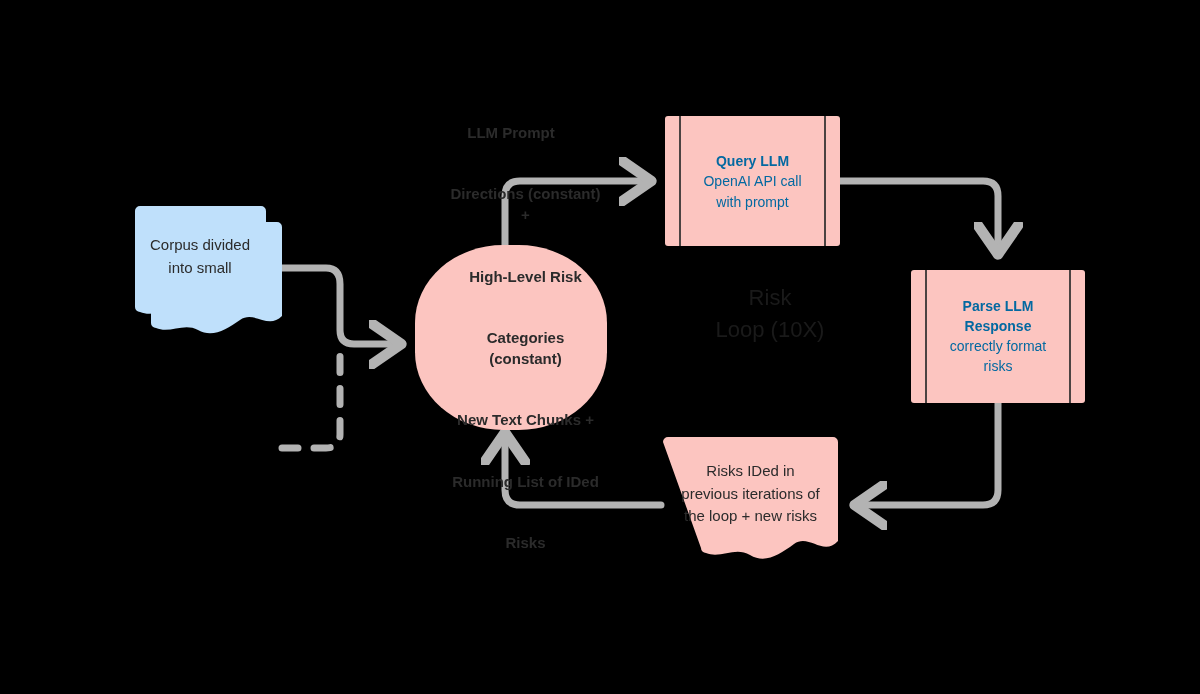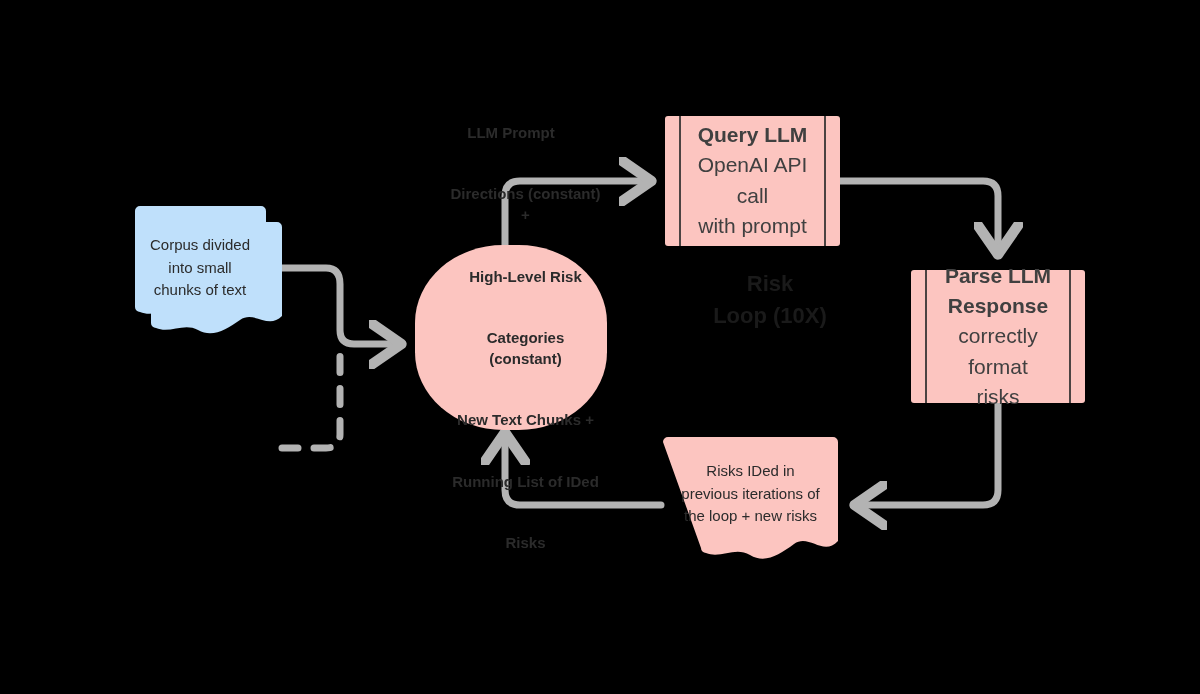--- a/index.html
+++ b/index.html
@@ -90,35 +90,35 @@
   }
   .procbox .bar.left { left: 14px; }
   .procbox .bar.right { right: 14px; }
   .procbox .txt {
     position: absolute;
     left: 18px;
     right: 18px;
     top: 50%;
     transform: translateY(-50%);
     text-align: center;
-    color: #404040;
-    font-size: 21px;
+    color: #0369a1;
+    font-size: 14px;
     line-height: 1.45;
   }
   .procbox .txt .title { font-weight: bold; display: block; }
 
   
   #loop-caption {
     position: absolute;
     left: 652px;
-    top: 268px;
+    top: 282px;
     width: 236px;
     text-align: center;
     color: #1a1a1a;
-    font-weight: bold;
+    font-weight: normal;
     font-size: 22px;
     line-height: 1.45;
   }
 </style>
 </head>
 <body>
 
 <div id="canvas">
 
   <svg id="edges" viewBox="0 0 1200 694" xmlns="http://www.w3.org/2000/svg">
@@ -154,21 +154,20 @@
     <svg class="fill" viewBox="0 0 170 135" preserveAspectRatio="none" xmlns="http://www.w3.org/2000/svg">
       <path d="M22,22 H162 a5,5 0 0 1 5,5 V116
                c-14,14 -28,-6 -42,4
                c-14,10 -28,18 -42,10
                c-14,-8 -28,4 -42,-2
                a5,5 0 0 1 -5,-5 V27 a5,5 0 0 1 5,-5 Z" fill="#bfe0fb"></path>
     </svg>
     <div class="label" style="top:34px;">
       <div>Corpus  divided</div>
       <div>into small</div>
-      <div>chunks of text</div>
     </div>
   </div>
 
 
   <div id="llm-prompt" class="node">
     <div class="title">LLM Prompt</div>
     <div class="line">Directions (constant) +</div>
     <div class="line">High-Level Risk</div>
     <div class="line">Categories (constant)</div>
     <div class="line">New Text Chunks +</div>

